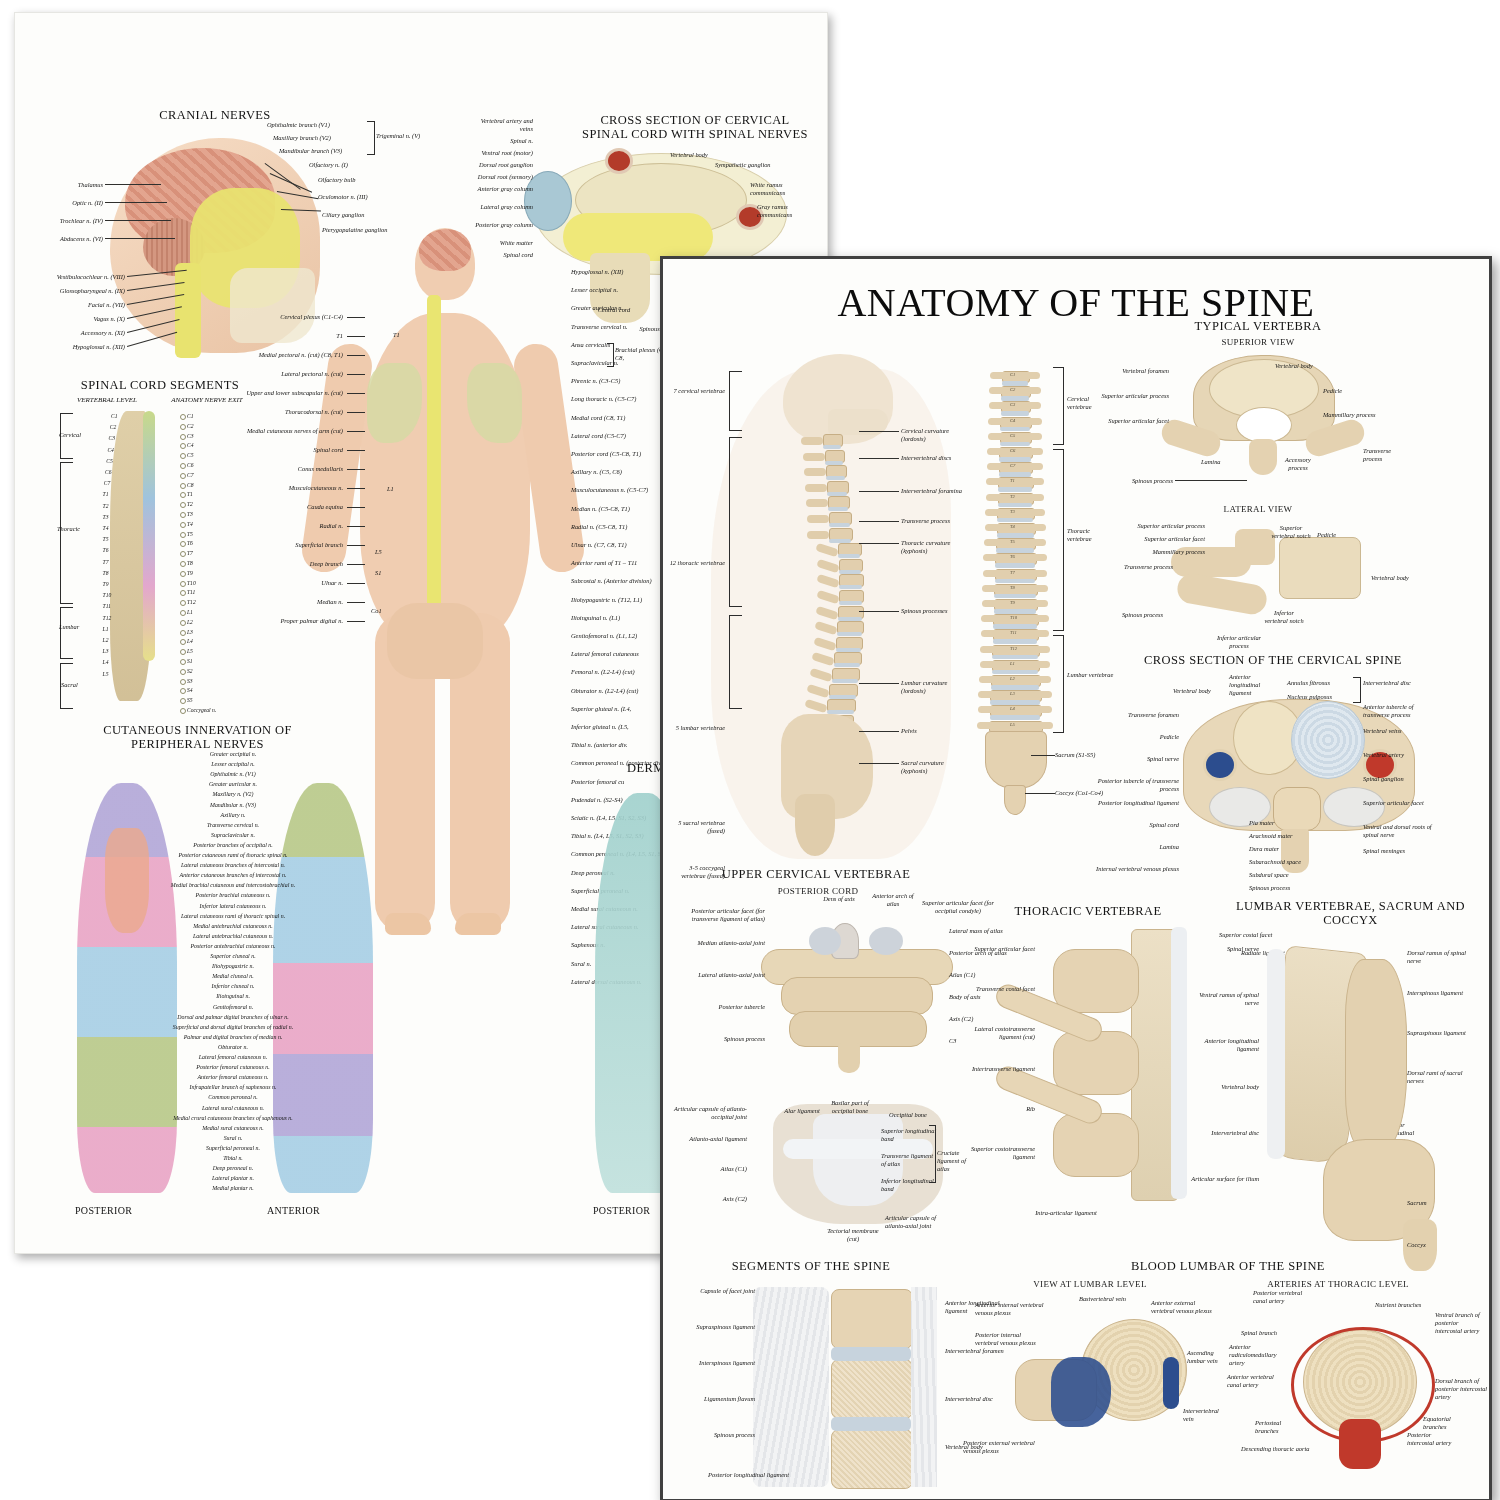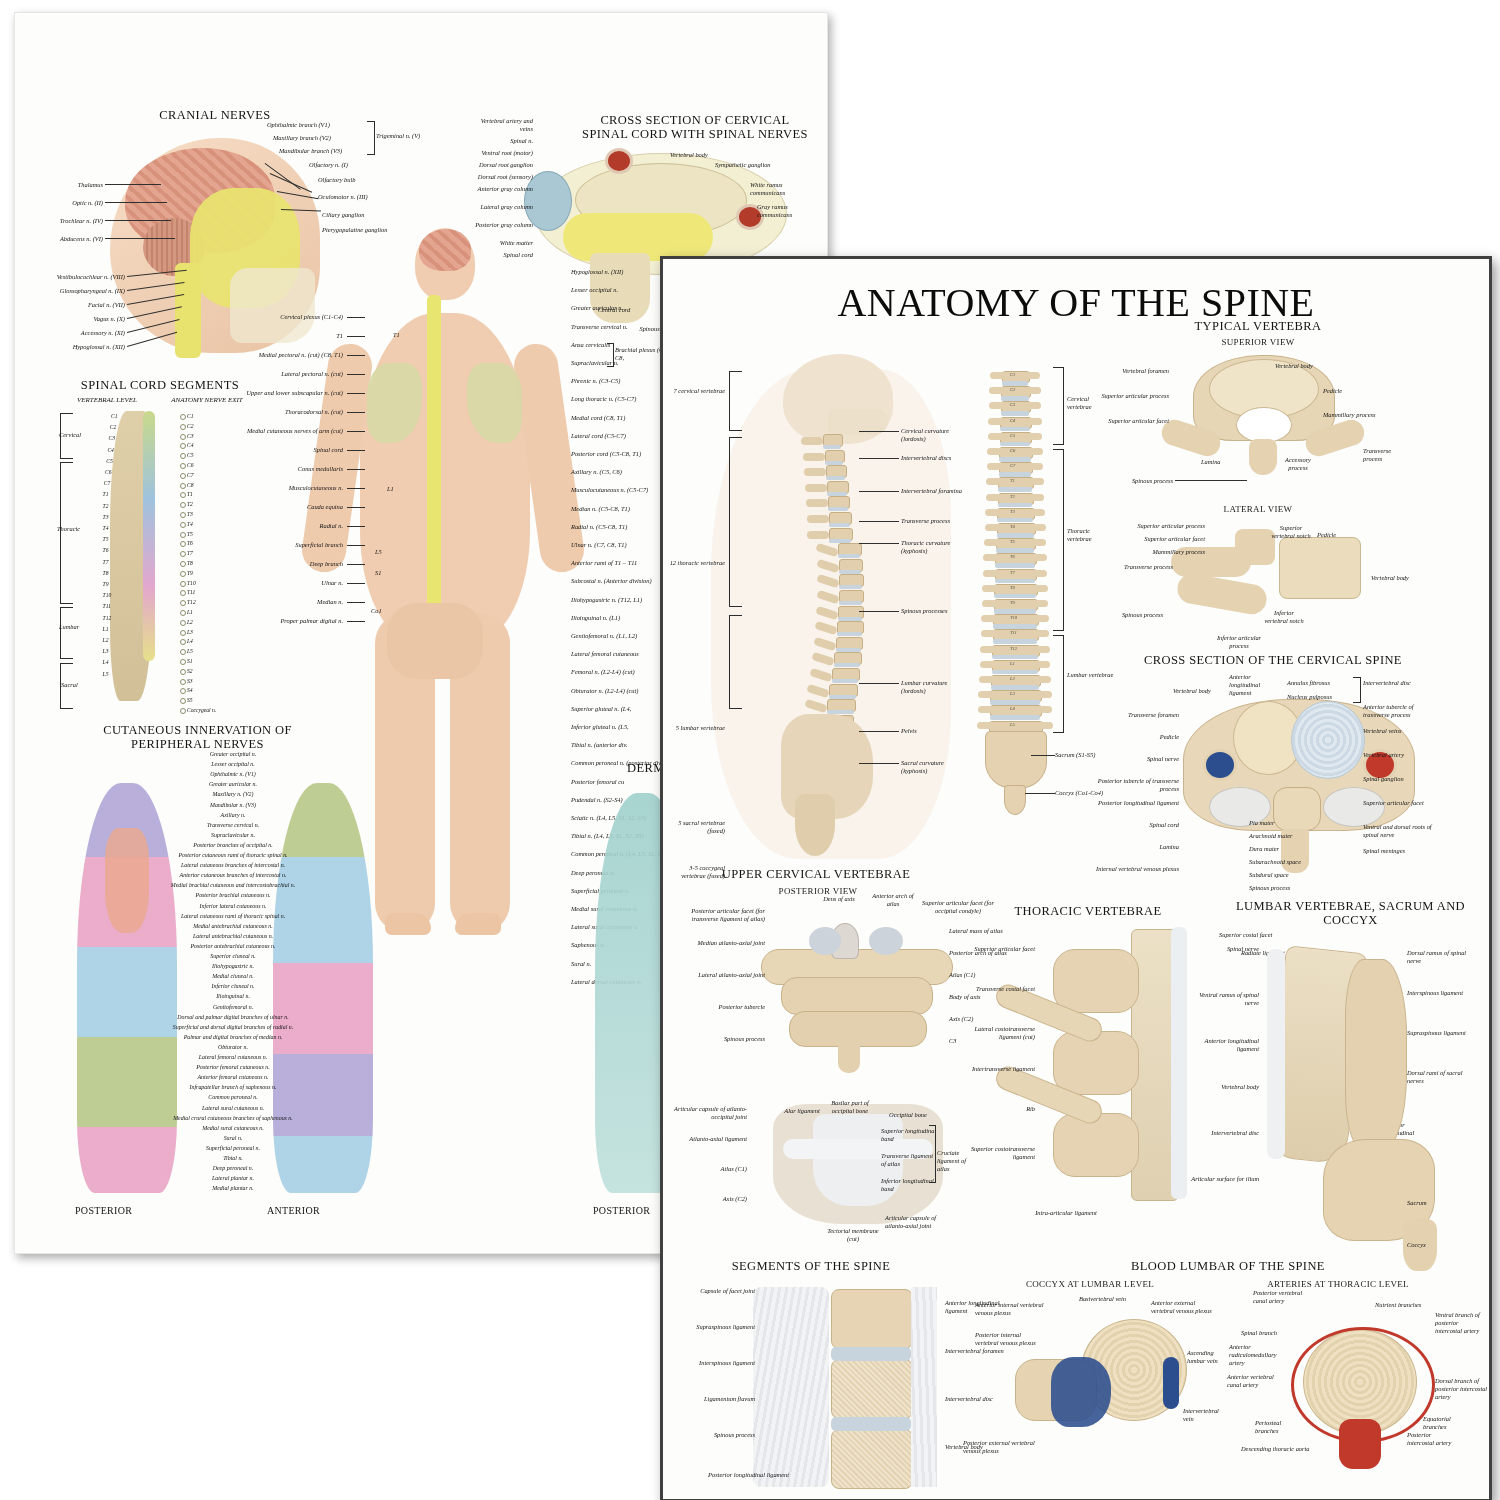--- a/index.html
+++ b/index.html
@@ -734,21 +734,21 @@
   <div id="cerv-cross-bottom">
       <div class="lbl wrap" style="left: 586px; top: 560px; width: 74px;">Pia mater</div>
       <div class="lbl wrap" style="left: 586px; top: 573px; width: 74px;">Arachnoid mater</div>
       <div class="lbl wrap" style="left: 586px; top: 586px; width: 74px;">Dura mater</div>
       <div class="lbl wrap" style="left: 586px; top: 599px; width: 74px;">Subarachnoid space</div>
       <div class="lbl wrap" style="left: 586px; top: 612px; width: 74px;">Subdural space</div>
       <div class="lbl wrap" style="left: 586px; top: 625px; width: 74px;">Spinous process</div>
     </div>
 
   <div class="sect-title" style="left:18px;top:608px;width:270px;">UPPER CERVICAL VERTEBRAE</div>
-  <div class="sub-title" style="left:60px;top:627px;width:190px;">POSTERIOR VIEW</div>
+  <div class="sub-title" style="left:60px;top:627px;width:190px;">POSTERIOR CORD</div>
 
   <div class="art" style="left:98px;top:690px;width:190px;height:34px;background:#e7d7b7;border-radius:20px;border:.6px solid #c9b28a;"></div>
   <div class="art" style="left:118px;top:718px;width:150px;height:36px;background:#e4d2b1;border-radius:16px;border:.6px solid #c9b28a;"></div>
   <div class="art" style="left:126px;top:752px;width:136px;height:34px;background:#e2d0ae;border-radius:16px;border:.6px solid #c9b28a;"></div>
   <div class="art" style="left:168px;top:664px;width:26px;height:34px;background:#ddd8d2;border-radius:50% 50% 20% 20%;border:.6px solid #bdb6ae;"></div>
   <div class="art" style="left:206px;top:668px;width:34px;height:28px;background:#cdd3da;border-radius:50%;"></div>
   <div class="art" style="left:146px;top:668px;width:32px;height:28px;background:#cdd3da;border-radius:50%;"></div>
   <div class="art" style="left:175px;top:784px;width:22px;height:30px;background:#e2d0ae;border-radius:4px 4px 10px 10px;"></div>
 
   <div id="uc-left">
@@ -867,21 +867,21 @@
       <div class="lbl r wrap" style="left: 16px; top: 1212px; width: 110px;">Posterior longitudinal ligament</div>
     </div>
   <div id="lig-right">
       <div class="lbl wrap" style="left: 282px; top: 1040px; width: 62px;">Anterior longitudinal ligament</div>
       <div class="lbl wrap" style="left: 282px; top: 1088px; width: 62px;">Intervertebral foramen</div>
       <div class="lbl wrap" style="left: 282px; top: 1136px; width: 62px;">Intervertebral disc</div>
       <div class="lbl wrap" style="left: 282px; top: 1184px; width: 62px;">Vertebral body</div>
     </div>
 
   <div class="sect-title" style="left:370px;top:1000px;width:390px;">BLOOD LUMBAR OF THE SPINE</div>
-  <div class="sub-title" style="left:322px;top:1020px;width:210px;">COCCYX AT LUMBAR LEVEL</div>
+  <div class="sub-title" style="left:322px;top:1020px;width:210px;">VIEW AT LUMBAR LEVEL</div>
   <div class="sub-title" style="left:560px;top:1020px;width:230px;">ARTERIES AT THORACIC LEVEL</div>
 
   <div class="art oval" style="left:418px;top:1060px;width:104px;height:100px;background:repeating-radial-gradient(circle,#eee0c0 0 3px,#e3d2ae 3px 6px);border:1px solid #cab48d;"></div>
   <div class="art" style="left:352px;top:1100px;width:80px;height:60px;background:#e5d3b2;border-radius:20px;border:.5px solid #cab48d;"></div>
   <div class="art" style="left:388px;top:1098px;width:60px;height:70px;background:#2c4d8e;border-radius:36% 44% 48% 30%;opacity:.88;"></div>
   <div class="art" style="left:500px;top:1098px;width:16px;height:52px;background:#2c4d8e;border-radius:8px;"></div>
 
   <div class="art oval" style="left:640px;top:1070px;width:112px;height:104px;background:repeating-radial-gradient(circle,#eee0c0 0 3px,#e3d2ae 3px 6px);border:1px solid #cab48d;"></div>
   <div class="art" style="left:628px;top:1068px;width:138px;height:110px;border:3px solid #c0392b;border-radius:50%;background:transparent;"></div>
   <div class="art" style="left:676px;top:1160px;width:42px;height:50px;background:#c0392b;border-radius:12px 12px 14px 14px;"></div>

